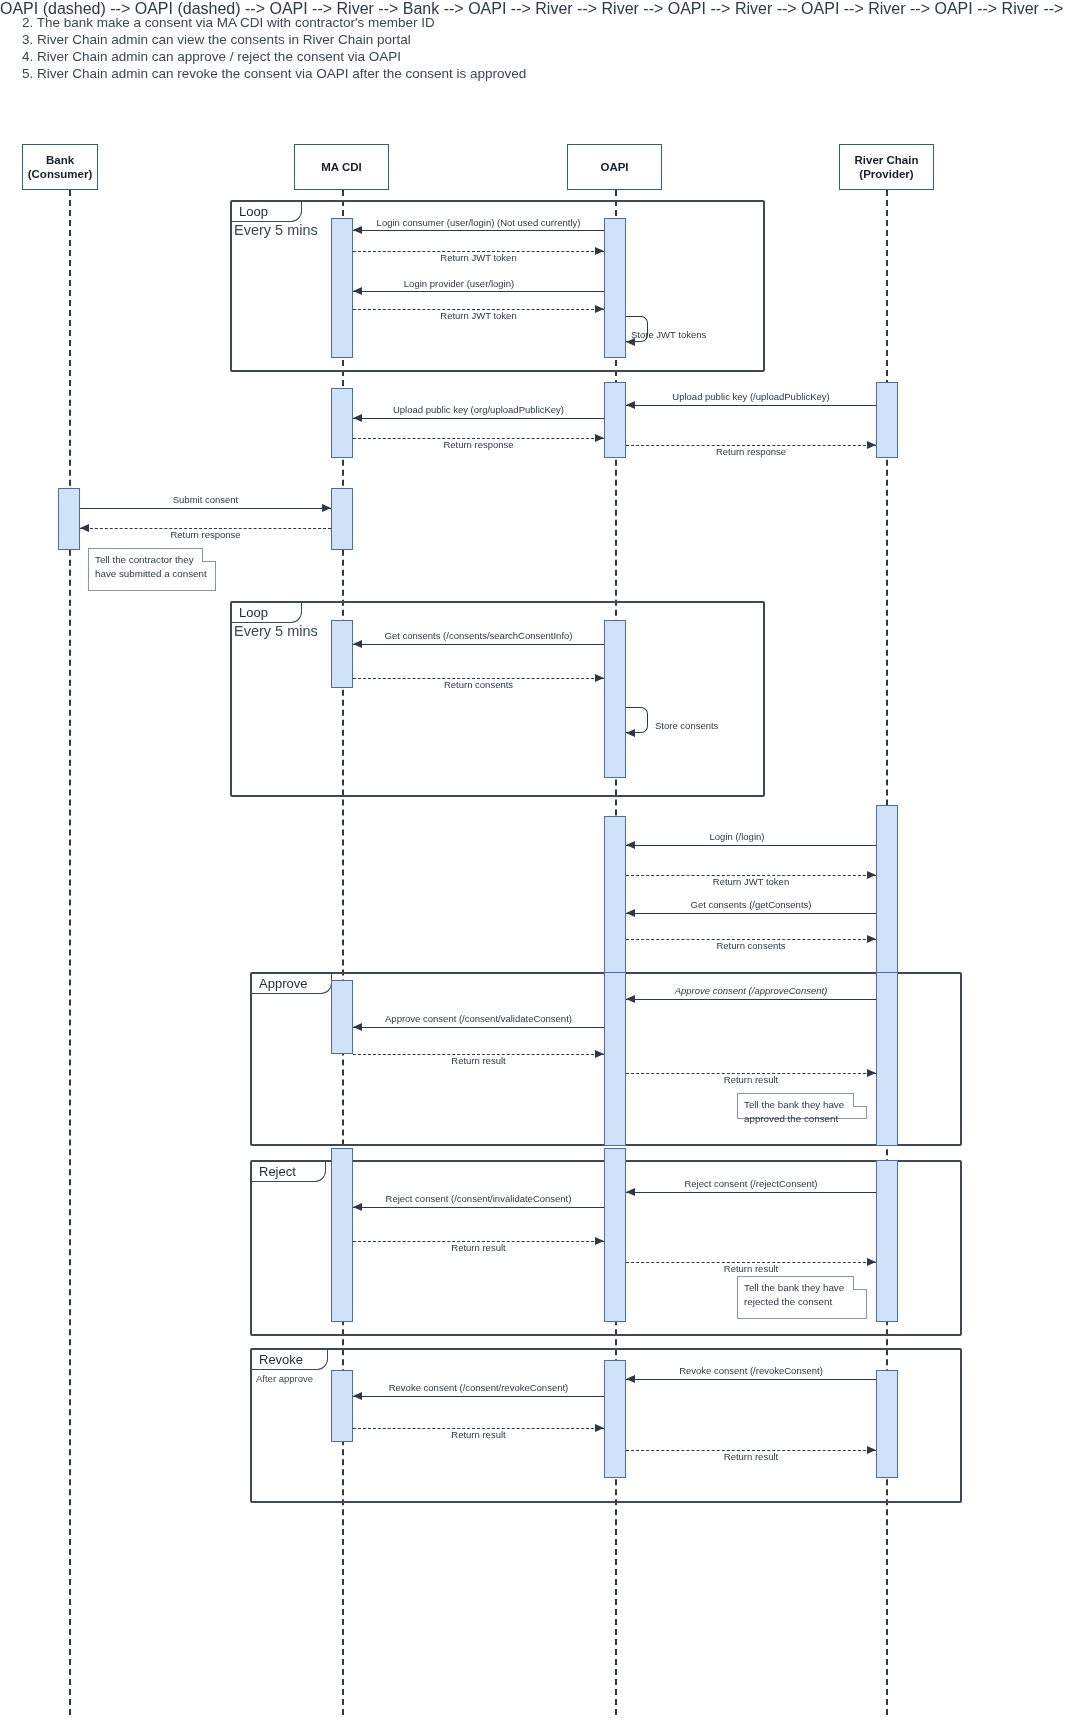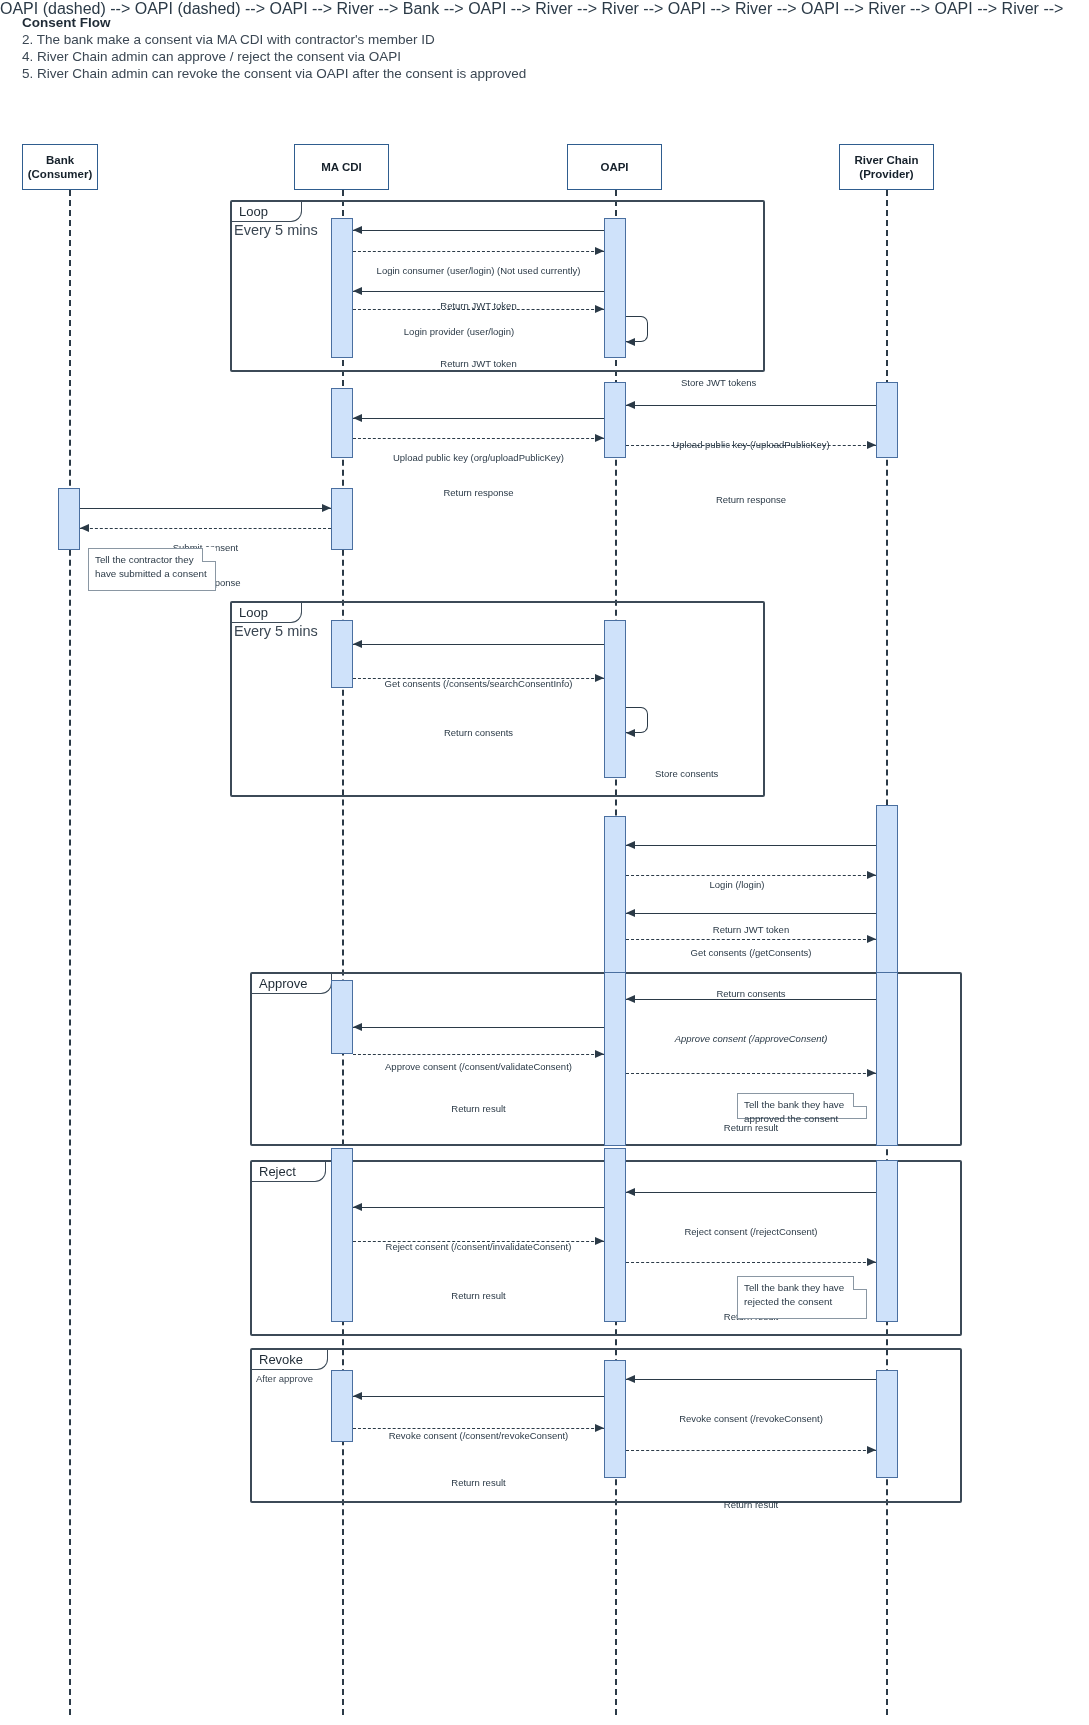--- a/index.html
+++ b/index.html
@@ -57,21 +57,20 @@
   
   .msg{position:absolute;height:0;border-top:1.2px solid #2b3a47;}
   .msg.dashed{border-top:1.2px dashed #2b3a47;}
   .arrowhead{position:absolute;width:0;height:0;
     border-top:4.5px solid transparent;border-bottom:4.5px solid transparent;}
   .arrowhead.left{border-right:9px solid #2b3a47;}
   .arrowhead.right{border-left:9px solid #2b3a47;}
   .msg-label{
     position:absolute;font-size:9.5px;color:#2b3a47;white-space:nowrap;
     text-align:center;
-    margin-top:48px;
   }
 
   
   .selfmsg{
     position:absolute;box-sizing:border-box;
     border:1.2px solid #2b3a47;border-left:none;
     border-top-right-radius:7px;border-bottom-right-radius:7px;
   }
 
   
@@ -91,22 +90,22 @@
     border-top:13px solid #ffffff;border-left:13px solid transparent;
   }
 </style>
 </head>
 <body>
 
 <div id="canvas">
 
   
   <div class="hdr">
-    <div class="title">Consent Flow</div>
     <div class="step">2. The bank make a consent via MA CDI with contractor's member ID</div>
+    <div class="step">3. River Chain admin can view the consents in River Chain portal</div>
     <div class="step">4. River Chain admin can approve / reject the consent via OAPI</div>
     <div class="step">5. River Chain admin can revoke the consent via OAPI after the consent is approved</div>
   </div>
 
   
   <div class="lifeline" style="left:69px;top:190px;height:1525px;"></div>
   <div class="lifeline" style="left:342px;top:190px;height:1525px;"></div>
   <div class="lifeline" style="left:615px;top:190px;height:1525px;"></div>
   <div class="lifeline" style="left:886px;top:190px;height:1525px;"></div>
 
@@ -159,21 +158,21 @@
   <div class="msg-label" style="left:353px;top:278px;width:212px;">Login provider (user/login)</div>
 
    OAPI (dashed) --&gt;
   <div class="msg dashed" style="left:353px;top:309px;width:251px;"></div>
   <div class="arrowhead right" style="left:595px;top:304.5px;"></div>
   <div class="msg-label" style="left:353px;top:310px;width:251px;">Return JWT token</div>
 
   
   <div class="selfmsg" style="left:626px;top:316px;width:22px;height:26px;"></div>
   <div class="arrowhead left" style="left:626px;top:337.5px;"></div>
-  <div class="msg-label" style="left:681px;top:329px;text-align:left;">Store JWT tokens</div>
+  <div class="msg-label" style="left:631px;top:329px;text-align:left;">Store JWT tokens</div>
 
   
   <div class="act" style="left:331px;top:388px;width:22px;height:70px;"></div>
   <div class="act" style="left:604px;top:382px;width:22px;height:76px;"></div>
   <div class="act" style="left:876px;top:382px;width:22px;height:76px;"></div>
 
   
   <div class="msg" style="left:626px;top:405px;width:250px;"></div>
   <div class="arrowhead left" style="left:626px;top:400.5px;"></div>
   <div class="msg-label" style="left:626px;top:391px;width:250px;">Upload public key (/uploadPublicKey)</div>

